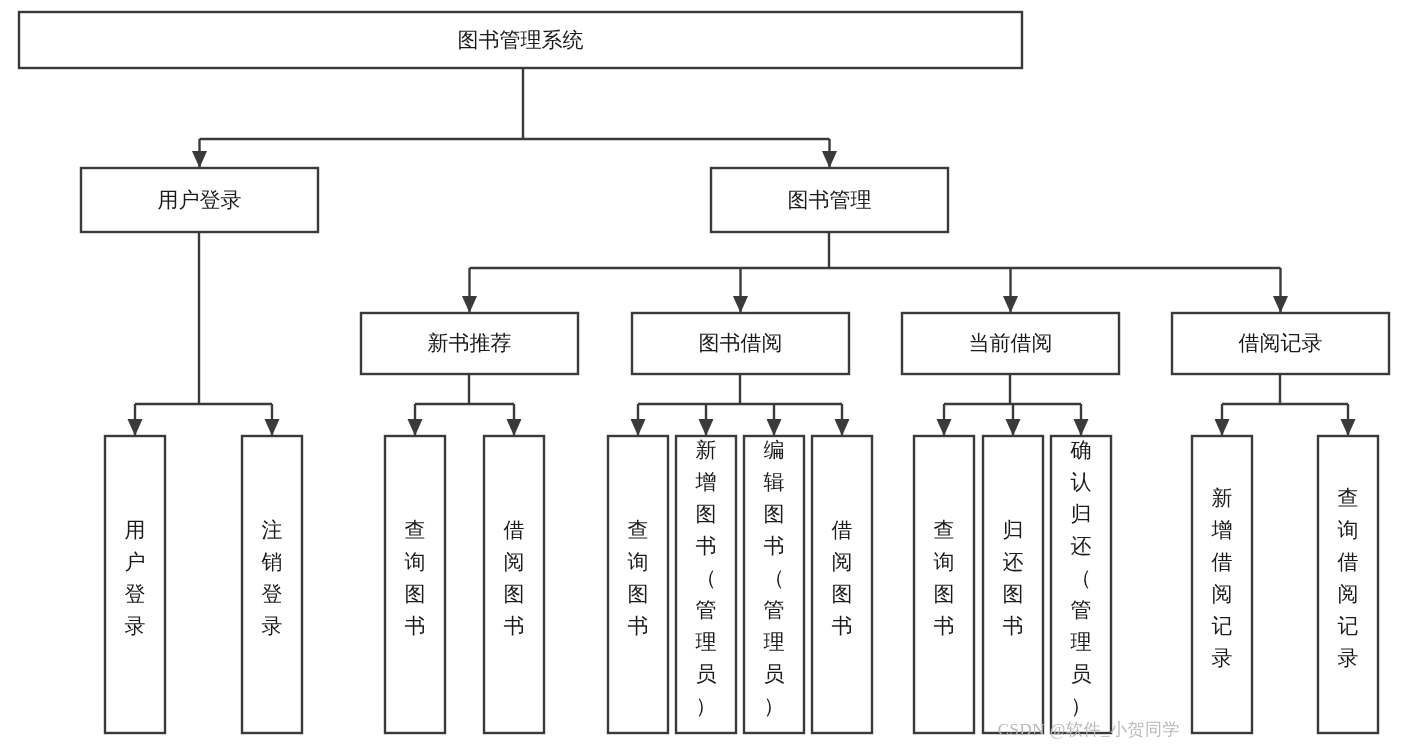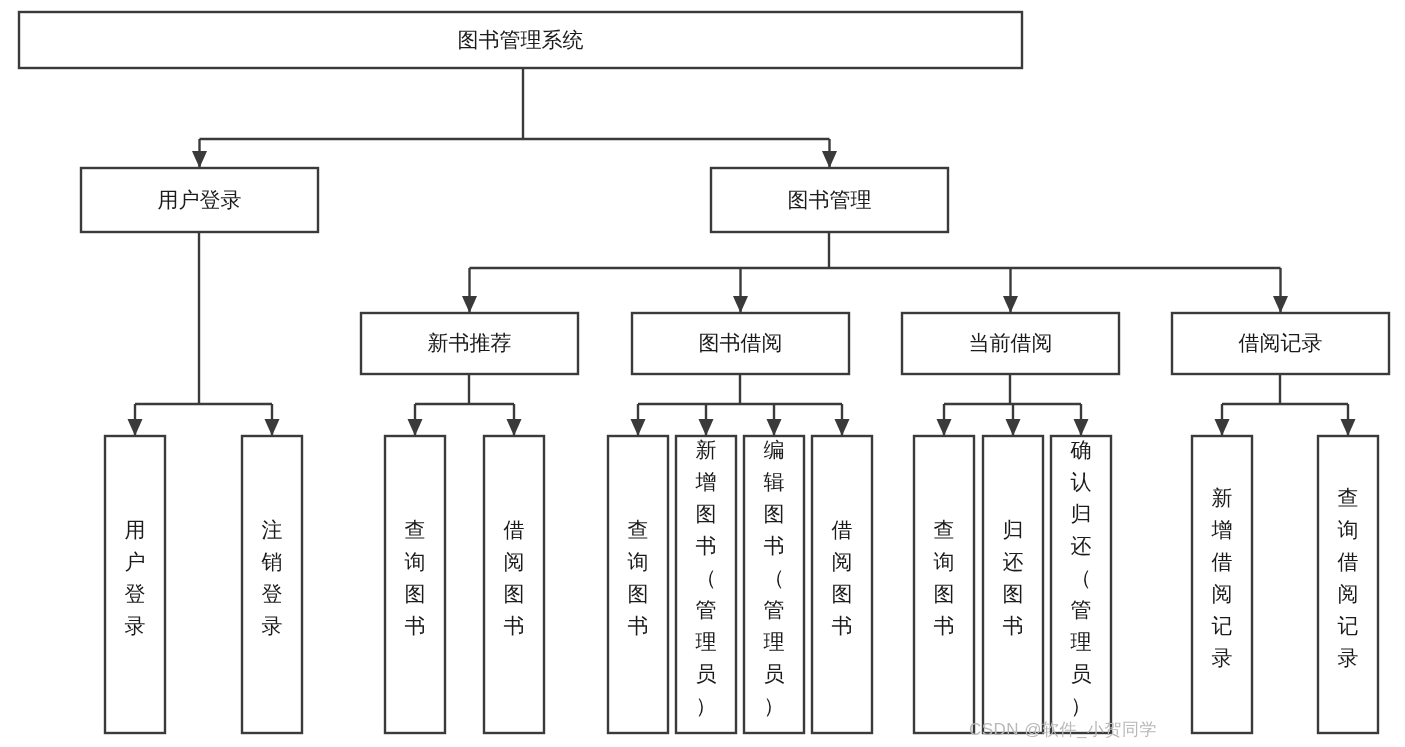--- a/index.html
+++ b/index.html
@@ -12,20 +12,21 @@
     width: 1405px;
     height: 747px;
     font-family: "Liberation Sans", "DejaVu Sans", sans-serif;
     overflow: hidden;
     position: relative;
   }
   #diagram-root {
     position: relative;
     width: 1169px;
     height: 747px;
+    padding-left: 23px;
   }
   svg.flow {
     position: absolute;
     left: 0;
     top: 0;
     width: 1405px;
     height: 747px;
     display: block;
   }
   .node-box {
@@ -53,21 +54,21 @@
   .node-label-vertical {
     fill: #1b1b1b;
     font-family: "Liberation Sans", "DejaVu Sans", sans-serif;
     font-size: 21px;
     text-anchor: middle;
   }
   .watermark {
     position: absolute;
     right: 12px;
     bottom: 6px;
-    font-family: Liberation Sans, sans-serif;
+    font-family: Liberation Serif, serif;
     font-size: 17px;
     color: #b9b9b9;
     letter-spacing: 0.5px;
     white-space: nowrap;
     user-select: none;
   }
 </style>
 </head>
 <body>
 

